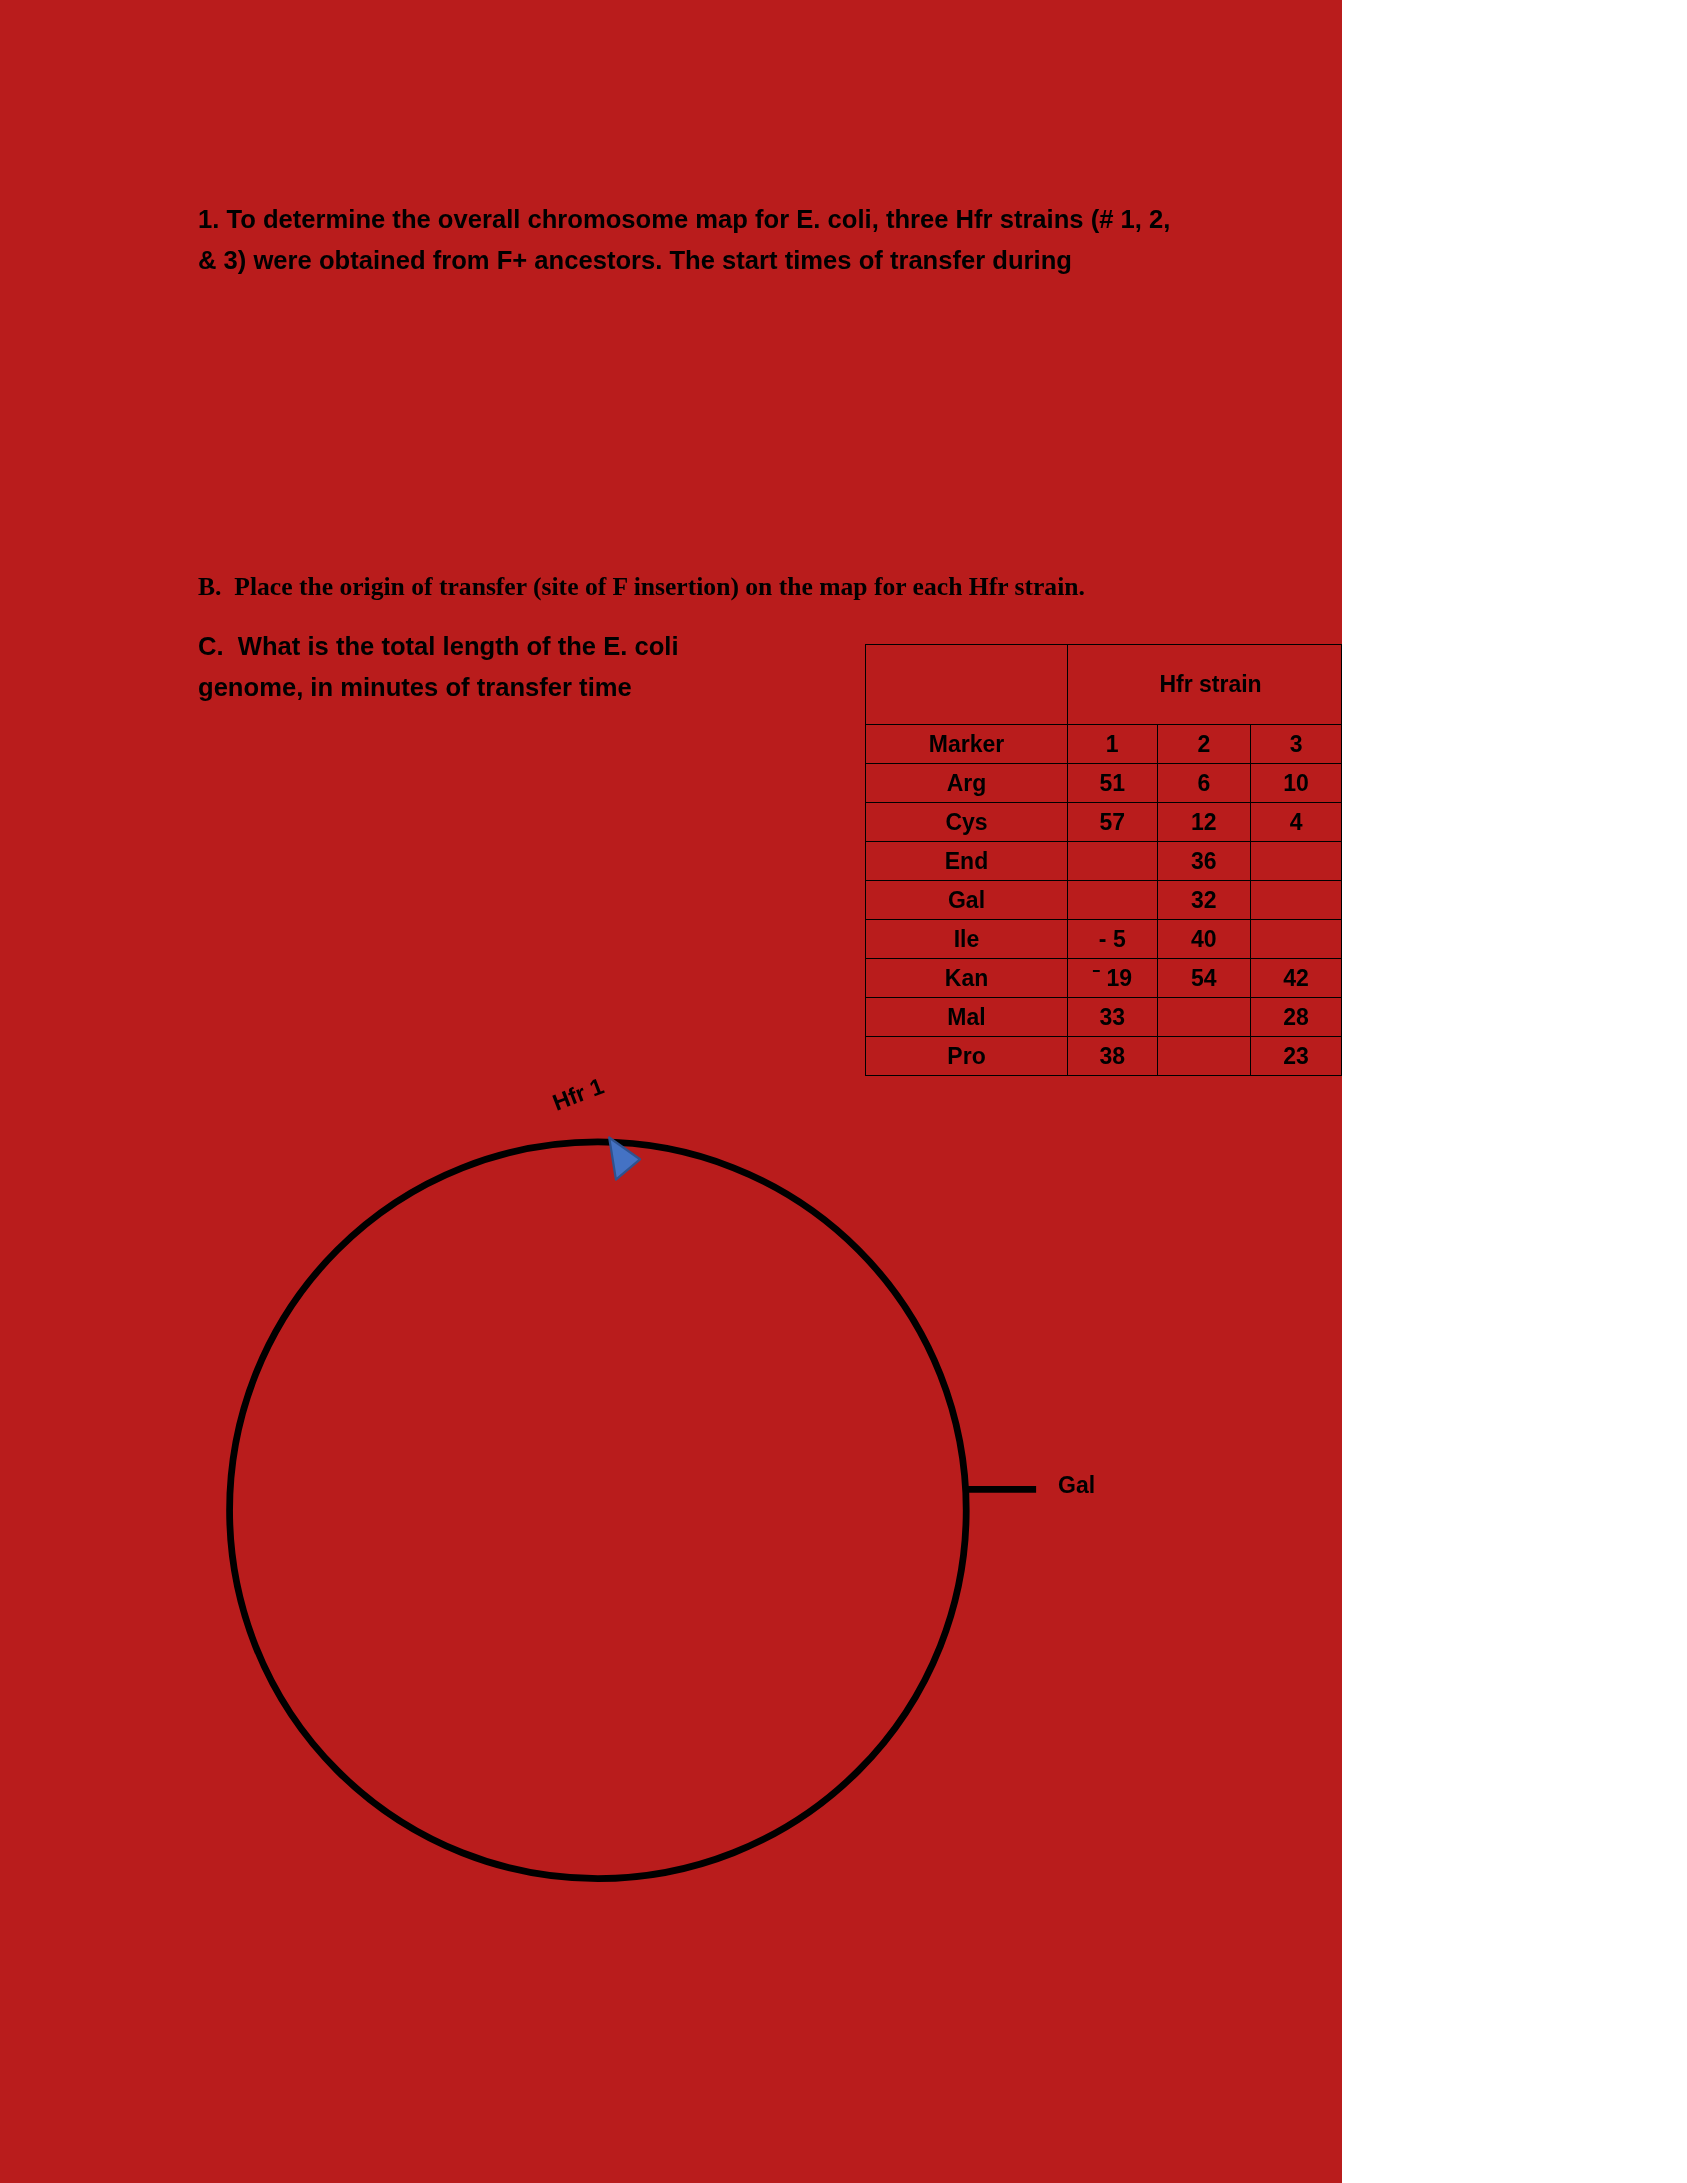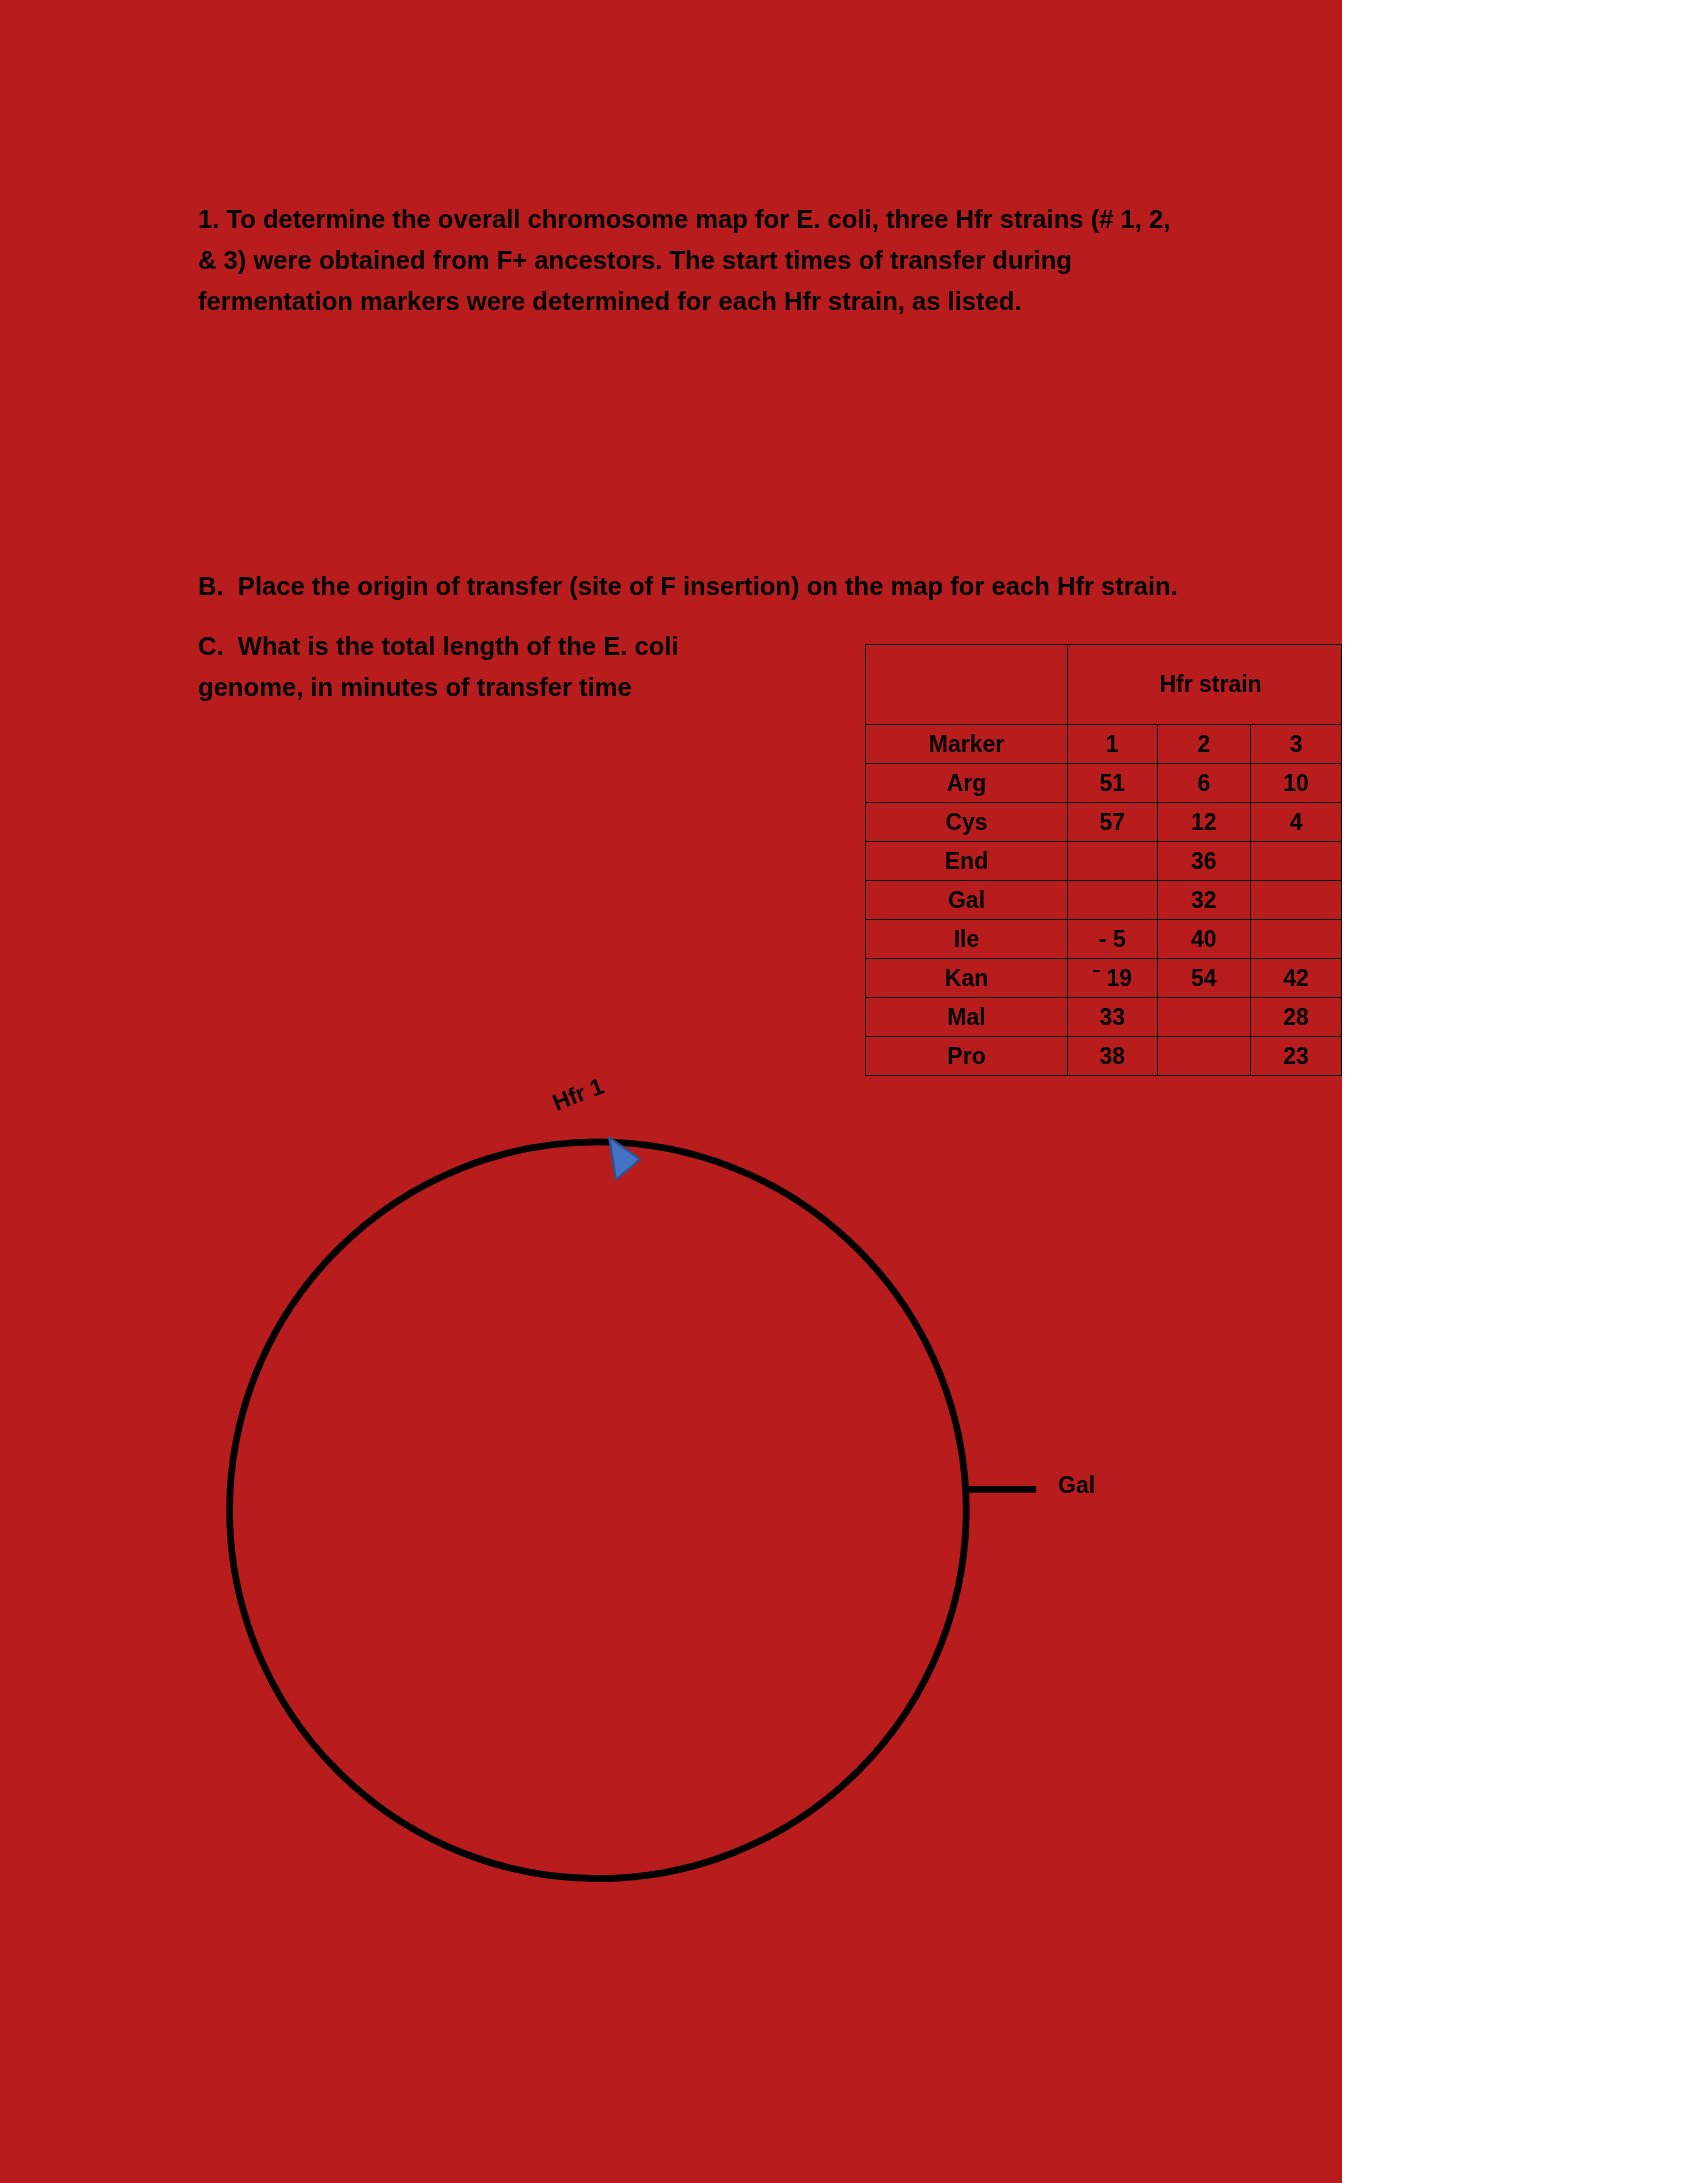--- a/index.html
+++ b/index.html
@@ -18,21 +18,21 @@
     overflow: hidden;
   }
   .para {
     position: absolute;
     font-size: 25.6px;
     line-height: 41px;
     white-space: nowrap;
   }
   .q1 { left: 198px; top: 199px; }
   .pa { left: 198px; top: 413px; }
-  .pb { left: 198px; top: 566px; }
+  .pb { left: 198px; top: 566px; font-family: Liberation Serif, serif; }
   .pc { left: 198px; top: 626px; }
   .extra-top { margin-top: 12px; }
 
   .hfr-table {
     position: absolute;
     left: 865px;
     top: 644px;
     border-collapse: collapse;
     table-layout: fixed;
     font-size: 23px;
@@ -73,21 +73,20 @@
   }
 </style>
 </head>
 <body>
 
 <div class="page">
 
   <div class="para q1">
     <div>1. To determine the overall chromosome map for E. coli, three Hfr strains (# 1, 2,</div>
     <div>&amp; 3) were obtained from F+ ancestors. The start times of transfer during</div>
-    <div>fermentation markers were determined for each Hfr strain, as listed.</div>
   </div>
 
 
   <div class="para pb">
     <div>B.&nbsp; Place the origin of transfer (site of F insertion) on the map for each Hfr strain.</div>
   </div>
 
   <div class="para pc">
     <div>C.&nbsp; What is the total length of the E. coli</div>
     <div>genome, in minutes of transfer time</div>

